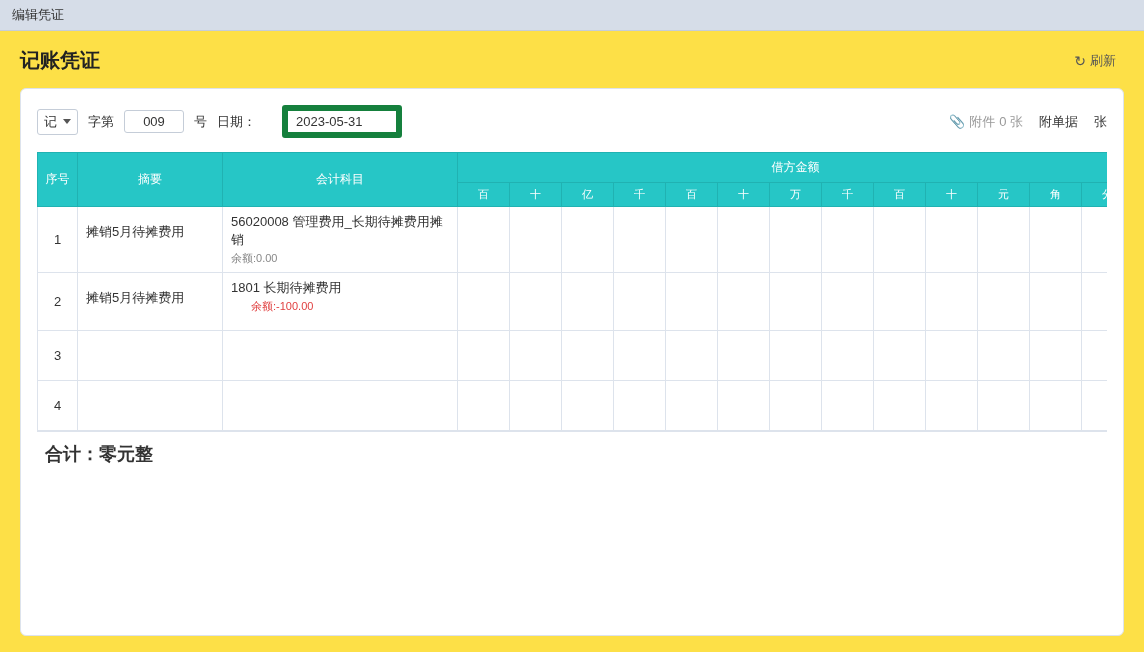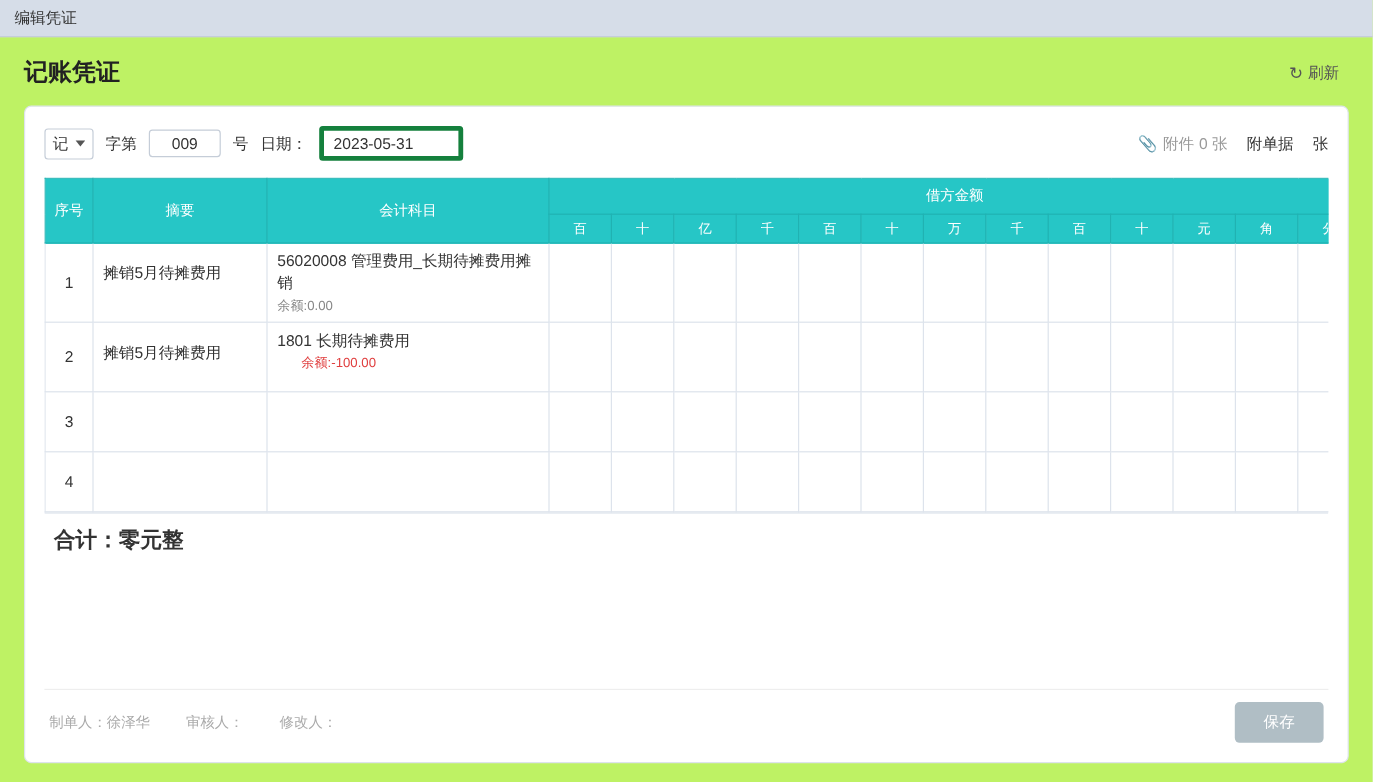--- a/index.html
+++ b/index.html
@@ -7,21 +7,21 @@
       font-family: "Microsoft YaHei", "PingFang SC", sans-serif;
       font-size: 13px;
       background: #e8edf2;
       width: 1144px;
       height: 652px;
       overflow: hidden;
     }
     .window {
       width: 1144px;
       height: 652px;
-      background: #bef264;
+      background: #fde047;
       display: flex;
       flex-direction: column;
     }
     .title-bar {
       background: #d6dde8;
       padding: 6px 12px;
       font-size: 13px;
       color: #333;
       border-bottom: 1px solid #c5cdd8;
       flex-shrink: 0;
@@ -97,26 +97,27 @@
     .meta-input {
       border: 1px solid #c5cdd8;
       border-radius: 3px;
       padding: 3px 8px;
       font-size: 13px;
       color: #333;
       width: 60px;
       text-align: center;
     }
     .meta-date-input {
-      border: 4px solid #15803d;
+      border: 6px solid #15803d;
       border-radius: 3px;
       padding: 3px 8px;
       font-size: 13px;
       color: #333;
       width: 120px;
+      margin-left: 16px;
     }
     .meta-right {
       margin-left: auto;
       display: flex;
       align-items: center;
       gap: 16px;
     }
     .attachment-link {
       display: flex;
       align-items: center;
@@ -448,23 +449,15 @@
             </tr>
           </tbody>
         </table>
 
         <div class="total-row">
           <span>合计：</span>
           <span>零元整</span>
         </div>
       </div>
 
-      <div class="footer-bar">
-        <div class="footer-meta">
-          <span>制单人：徐泽华</span>
-          <span>审核人：</span>
-          <span>修改人：</span>
-        </div>
-        <button class="save-btn">保存</button>
-      </div>
     </div>
   </div>
 </div>
 
 </body></html>

